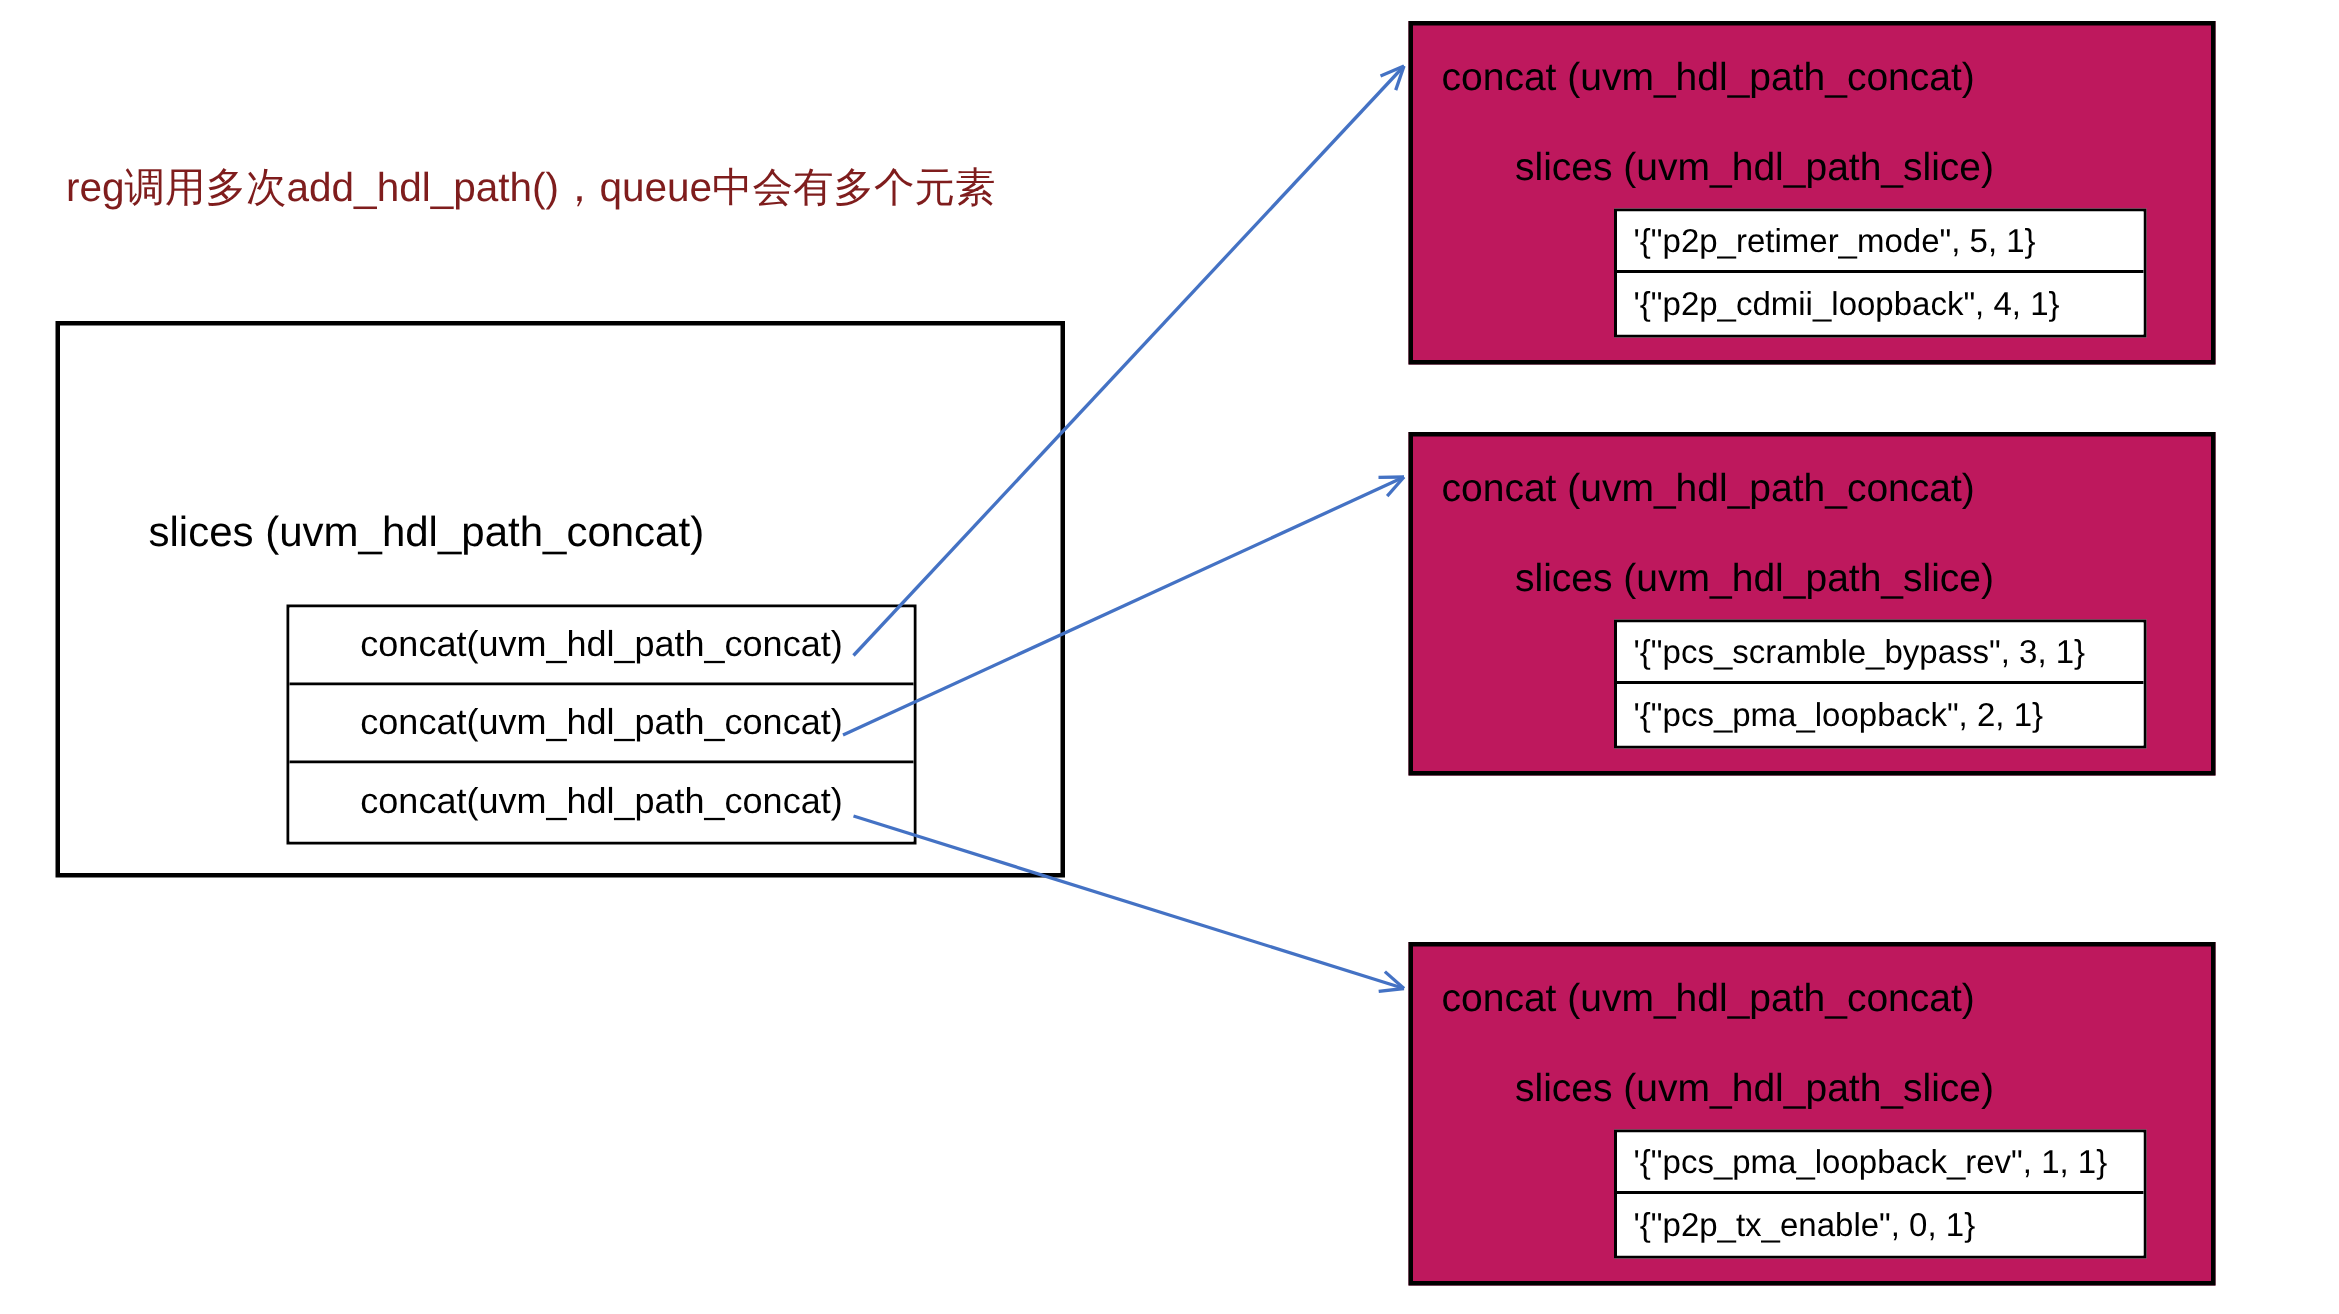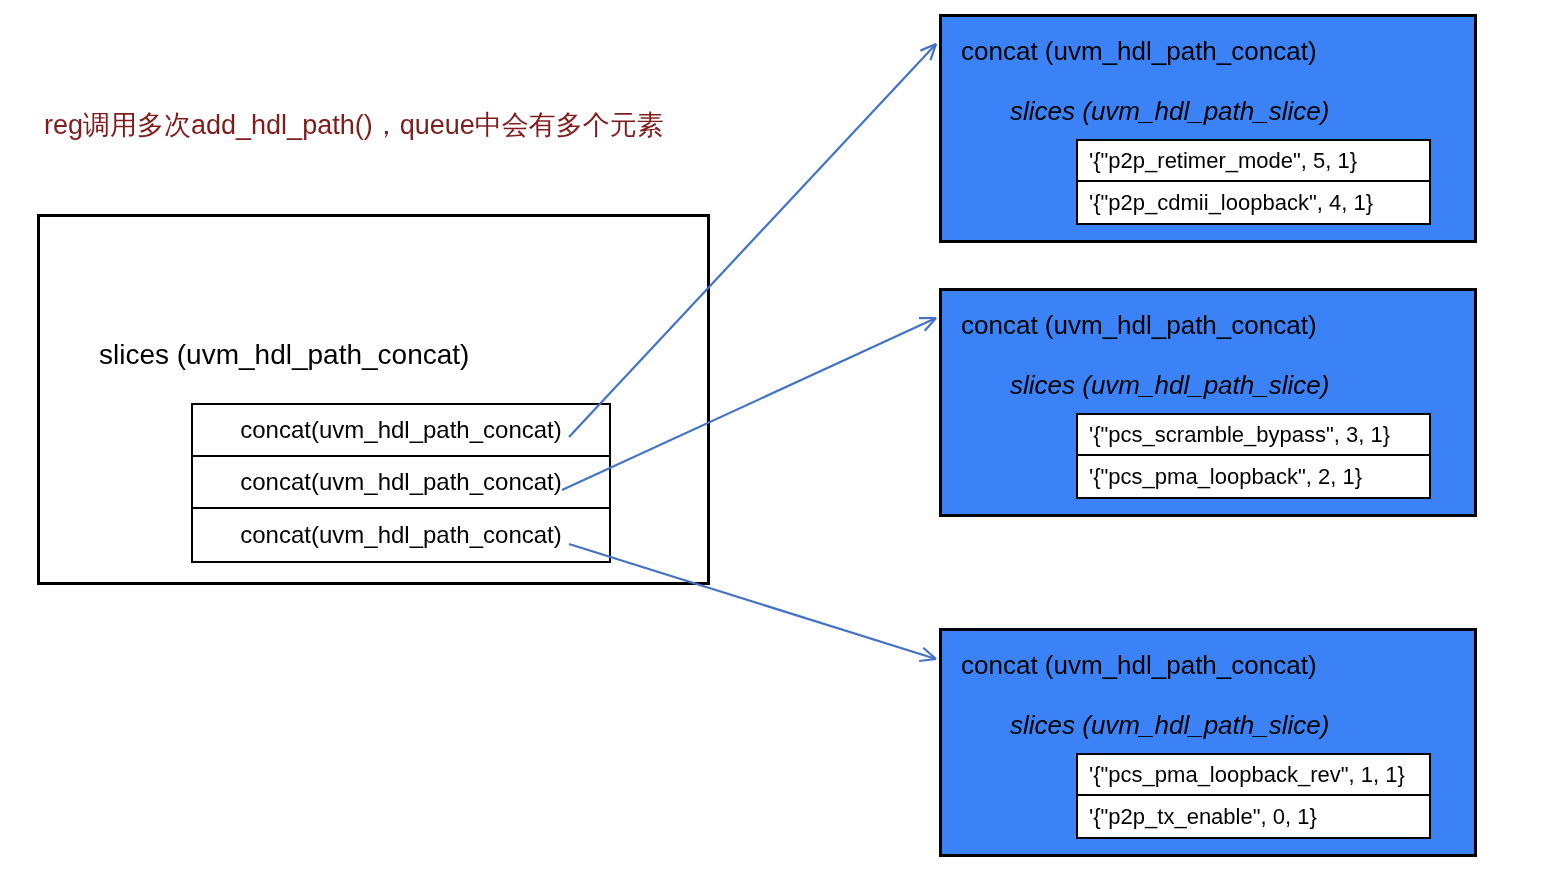--- a/index.html
+++ b/index.html
@@ -74,41 +74,40 @@
     background: #ffffff;
   }
   .queue-row:last-child { border-bottom: none; }
 
   
   .concat-panel {
     width: 538px;
     height: 229px;
     border: 3px solid #000000;
     box-sizing: border-box;
-    background: #3b82f6;
+    background: #be185d;
     left: 939px;
   }
   .panel-1 { top: 14px; }
   .panel-2 { top: 288px; }
   .panel-3 { top: 628px; }
 
   .concat-label {
     position: absolute;
     left: 19px;
     top: 19px;
     font-size: 26px;
     white-space: nowrap;
   }
   .slices-label {
     position: absolute;
     left: 68px;
     top: 79px;
     font-size: 26px;
     white-space: nowrap;
-    font-style: italic;
   }
   .slice-stack {
     position: absolute;
     left: 134px;
     top: 122px;
     width: 355px;
     border: 2px solid #000000;
     box-sizing: border-box;
     background: #ffffff;
   }

